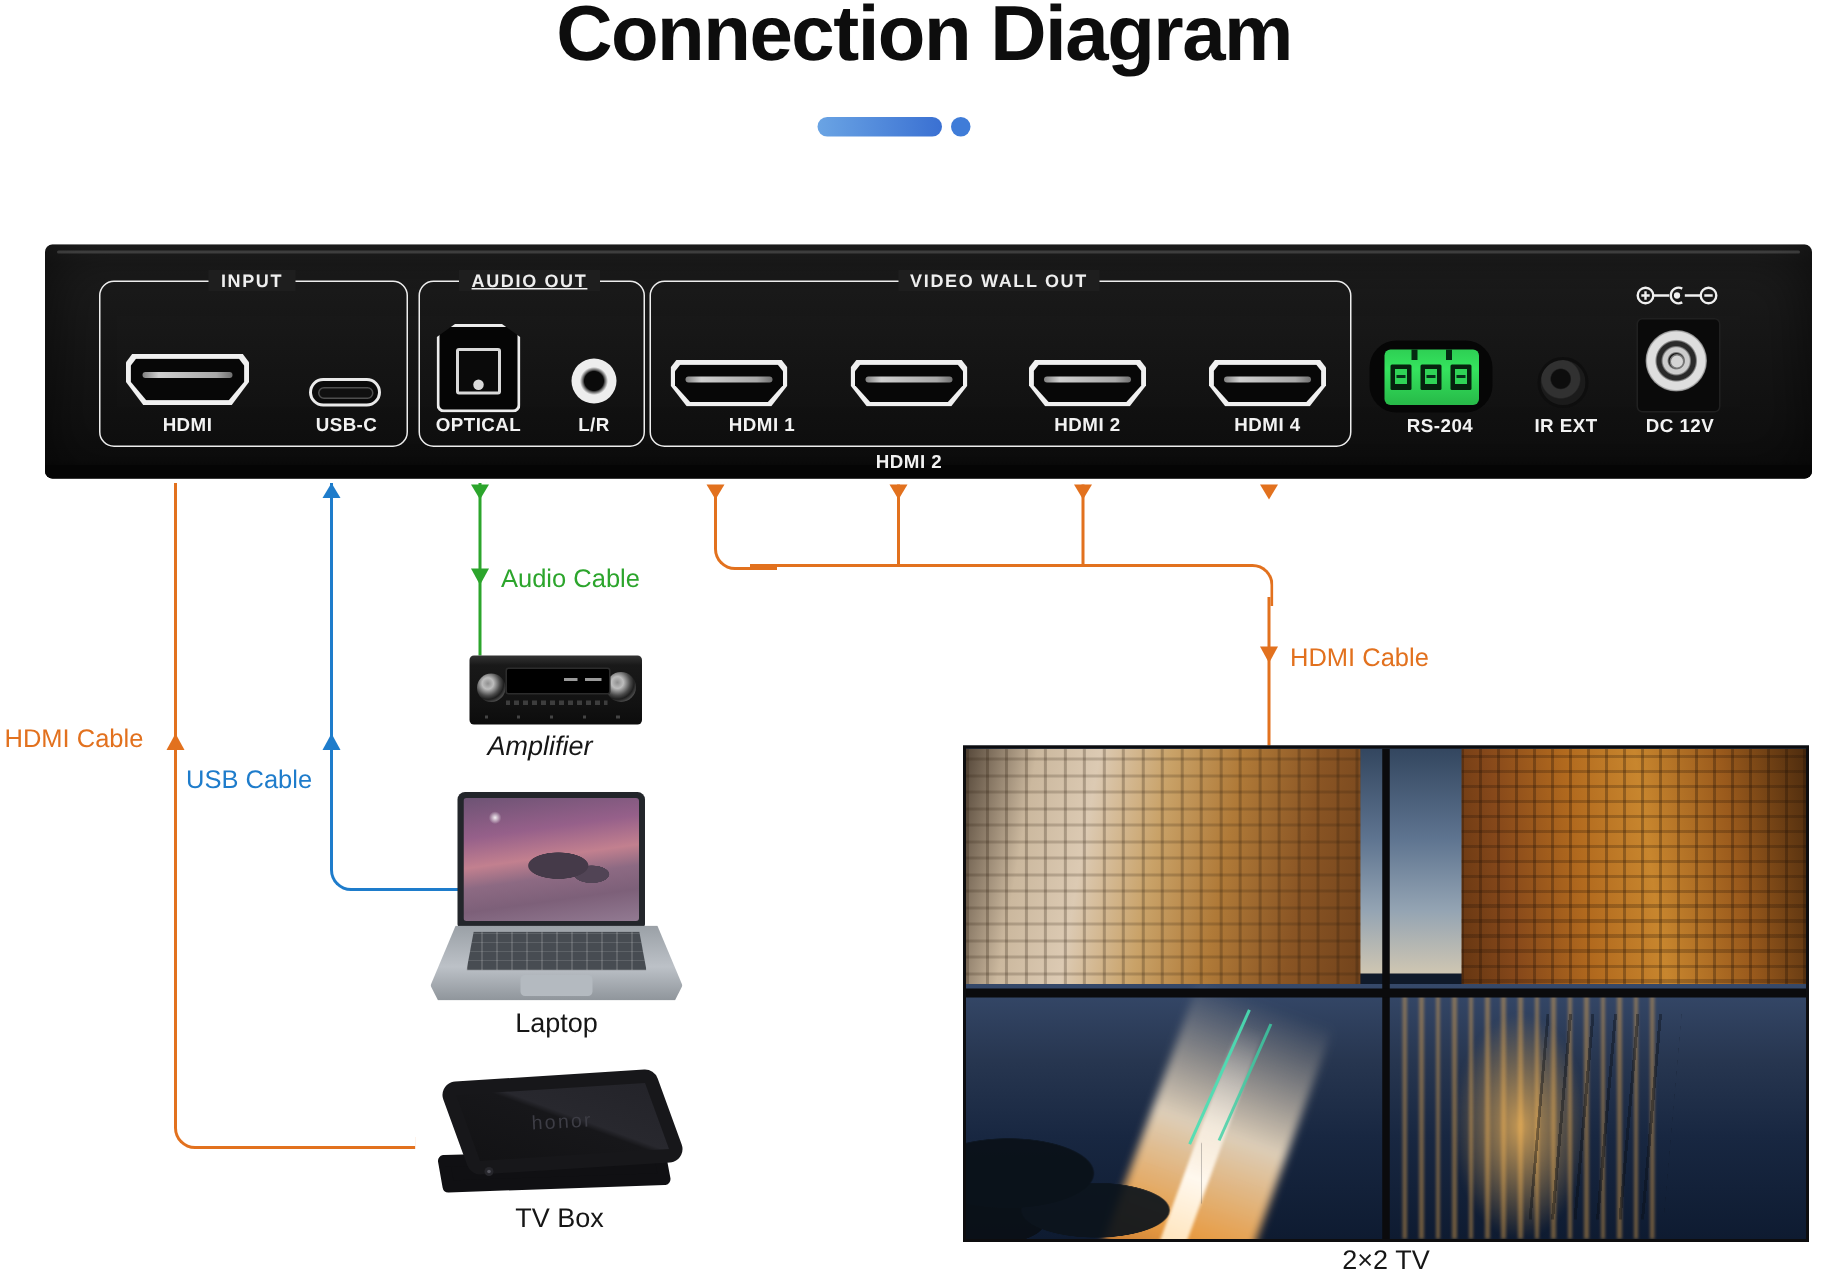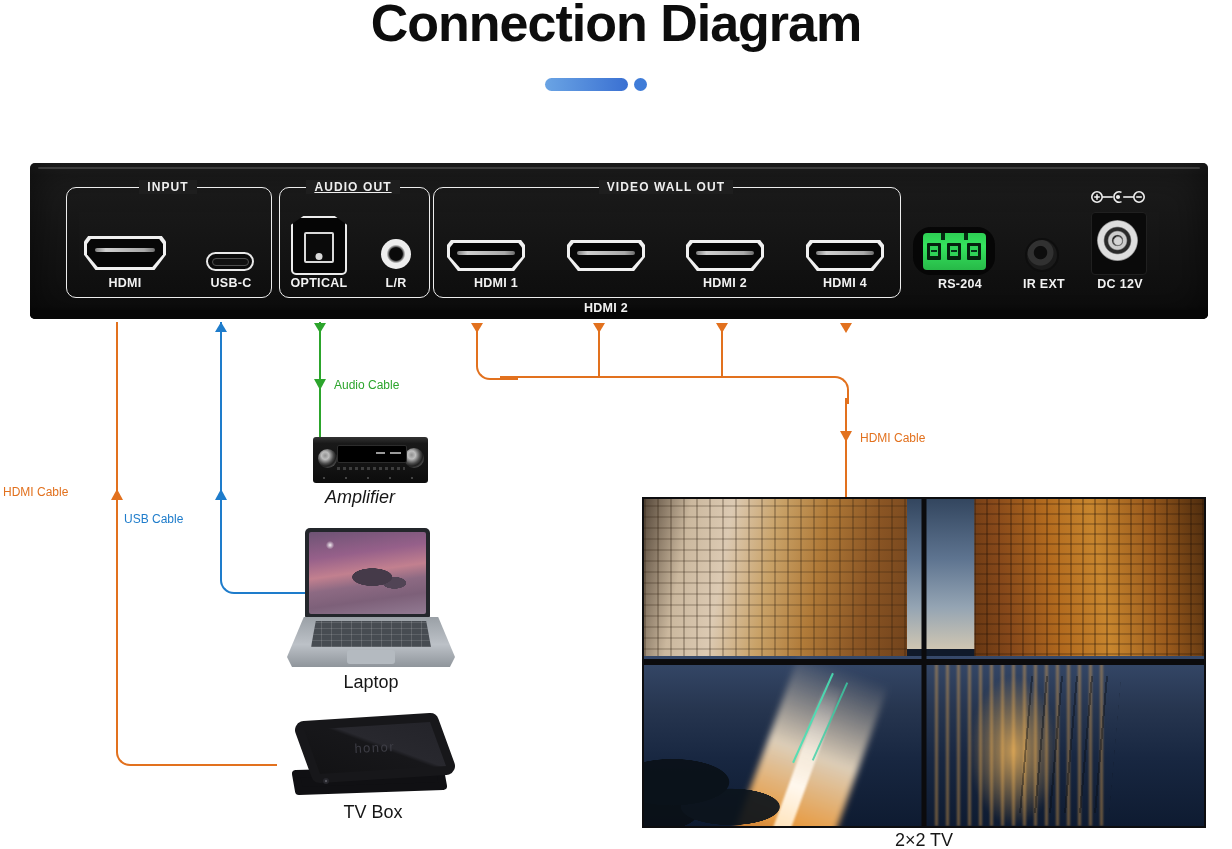--- a/index.html
+++ b/index.html
@@ -61,21 +61,21 @@
   .dcc{border-radius:50%;
        background:radial-gradient(circle,#090909 0 16%,#cdcdcd 21% 30%,#2a2a2a 35% 44%,#dedede 49% 66%,#6a6a6a 71% 78%,#2e2e2e 83% 100%);}
   .dcc::after{content:'';position:absolute;left:50%;top:50%;width:8px;height:8px;border-radius:50%;
        background:#d5d5d5;border:1px solid #777;transform:translate(-50%,-50%);}
 
   
   .vline{width:2px;}
   .hline{height:2px;}
   .arr-up{width:0;height:0;border-left:6px solid transparent;border-right:6px solid transparent;}
   .arr-dn{width:0;height:0;border-left:6px solid transparent;border-right:6px solid transparent;}
-  .cablelabel{font-size:12px;line-height:19px;white-space:nowrap;}
+  .cablelabel{font-size:17px;line-height:19px;white-space:nowrap;}
   .devlabel{font-size:18px;color:#161616;text-align:center;}
 
   
   .amp{left:313px;top:437px;width:115px;height:46px;border-radius:3px;
        background:linear-gradient(180deg,#333 0%,#191919 14%,#121212 70%,#0c0c0c 100%);}
   .amp .disp{position:absolute;left:24px;top:8px;width:68px;height:16px;background:#000;
        border:1px solid #2c2c2c;border-radius:2px;}
   .amp .disp i{position:absolute;top:6px;height:2px;background:#9a9a9a;}
   .knob{position:absolute;border-radius:50%;
        background:radial-gradient(circle at 38% 35%,#909090,#bdbdbd 22%,#4a4a4a 48%,#1f1f1f 62%,#565656 78%,#2e2e2e);}
@@ -199,21 +199,21 @@
       <div class="slot"></div>
     </div>
   <div class="abs hdmi" style="left:686px;top:240px;width:78px;height:31px;">
       <div class="in"></div>
       <div class="slot"></div>
     </div>
   <div class="abs hdmi" style="left:806px;top:240px;width:78px;height:31px;">
       <div class="in"></div>
       <div class="slot"></div>
     </div>
-  <div class="abs portlabel" style="left:456px;">HDMI 1</div>
+  <div class="abs portlabel" style="left:468px;">HDMI 1</div>
   <div class="abs portlabel" style="left:566px;margin-top:25px;">HDMI 2</div>
   <div class="abs portlabel" style="left:685px;">HDMI 2</div>
   <div class="abs portlabel" style="left:805px;">HDMI 4</div>
 
   <div class="abs serialhdr" style="left:916px;top:211px;width:88px;height:15px;margin-top:28px;">
     <span>TX</span>
     <svg width="12" height="13" viewBox="0 0 12 13">
       <line x1="6" y1="0.5" x2="6" y2="5" stroke="#f2f2f2" stroke-width="1.6"></line>
       <line x1="1.5" y1="5.5" x2="10.5" y2="5.5" stroke="#f2f2f2" stroke-width="1.6"></line>
       <line x1="3" y1="8.2" x2="9" y2="8.2" stroke="#f2f2f2" stroke-width="1.6"></line>

